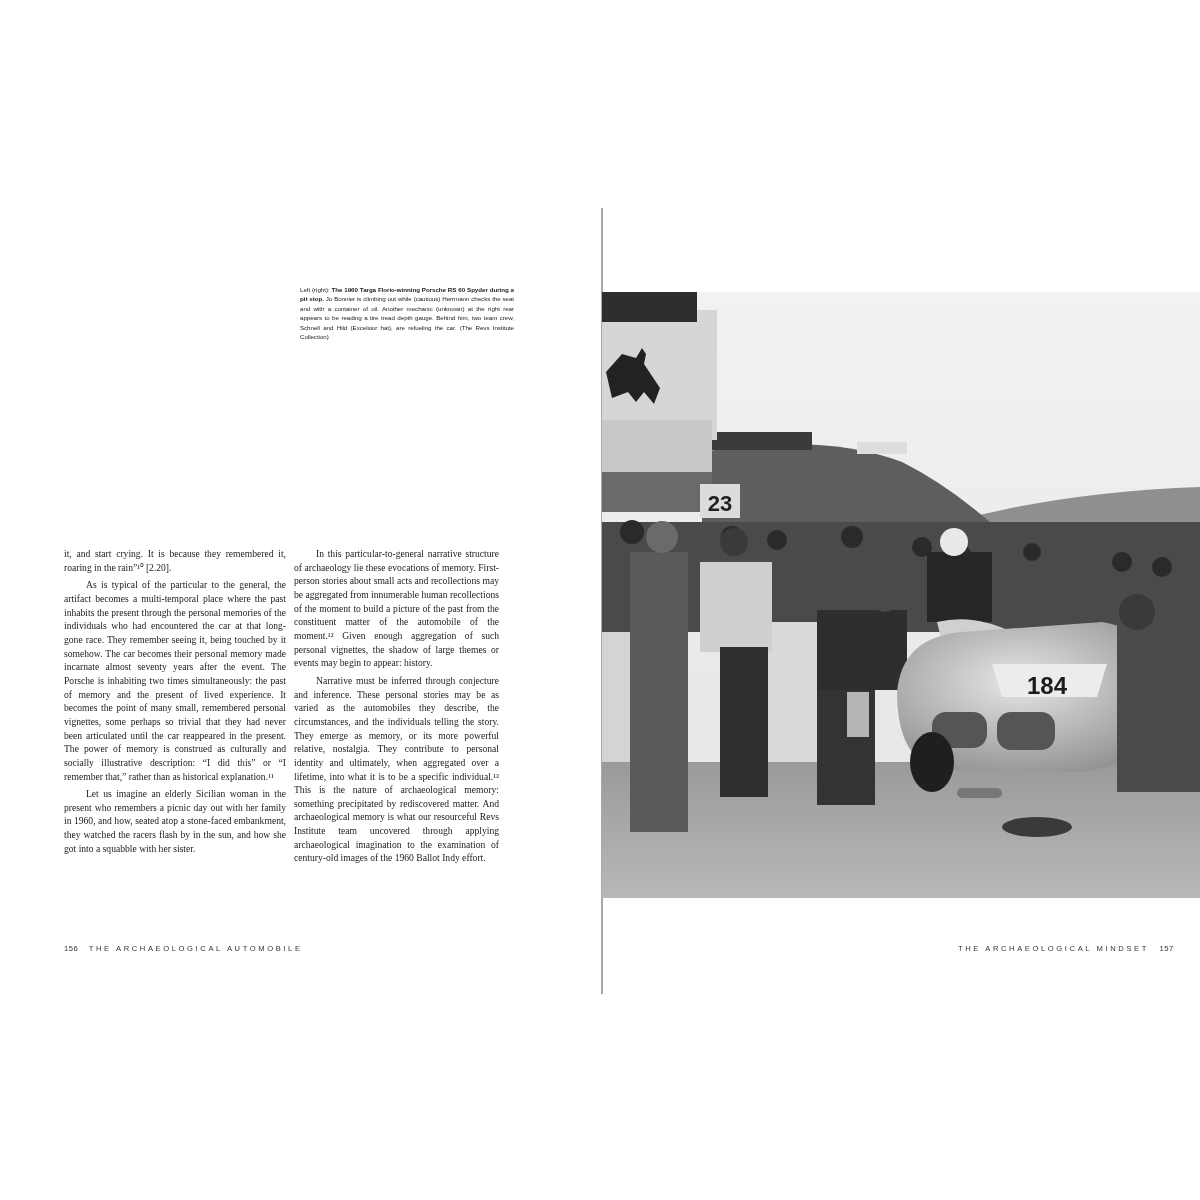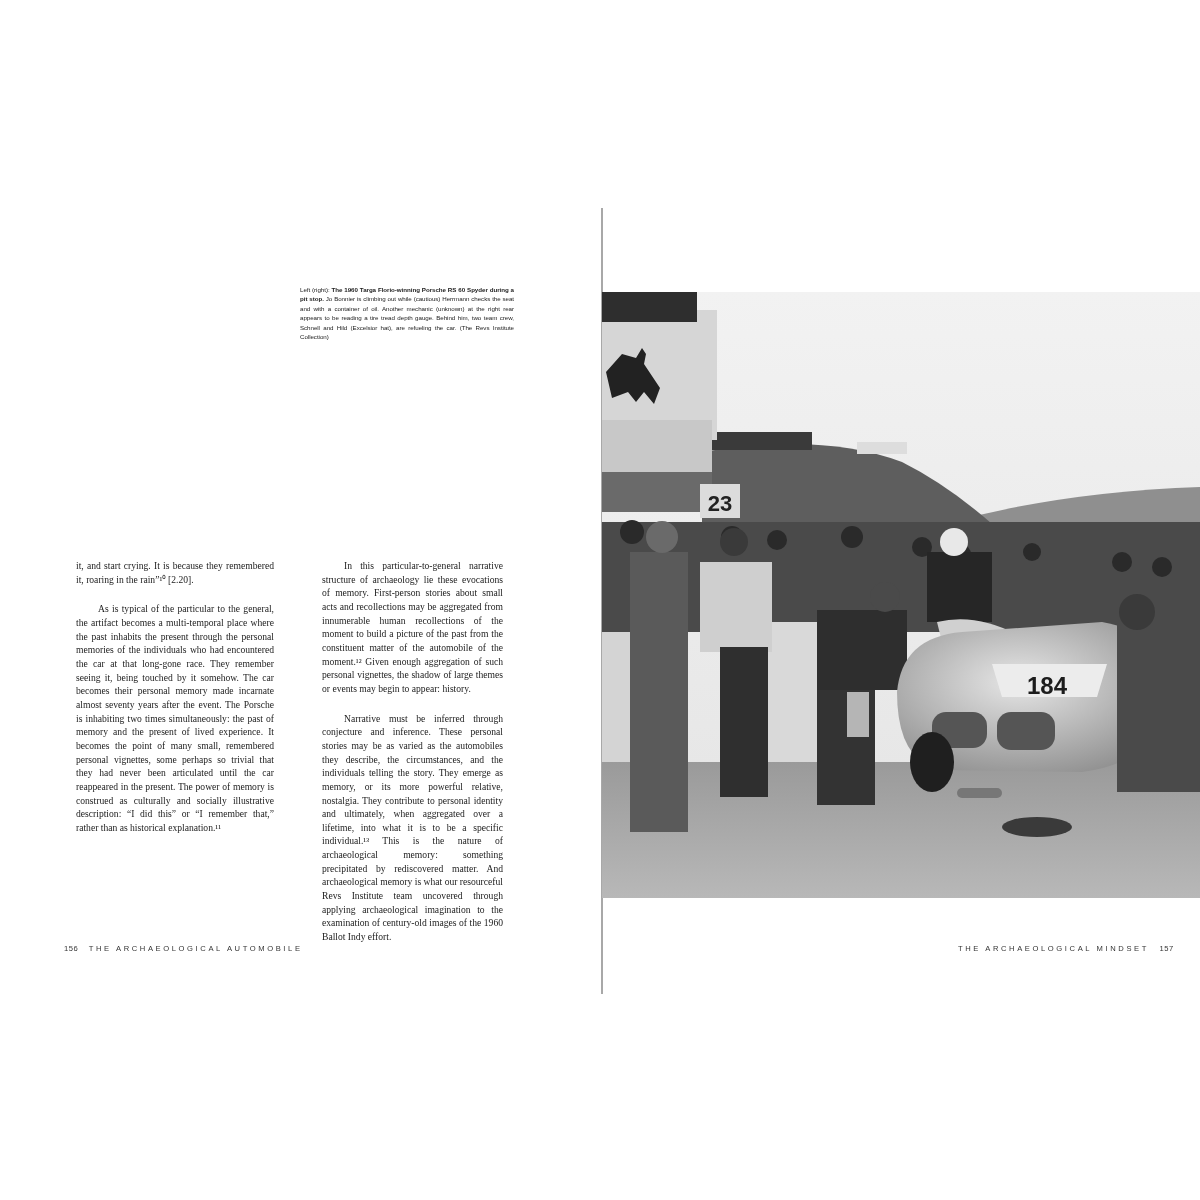--- a/index.html
+++ b/index.html
@@ -2,24 +2,24 @@
 <html><head>
 <meta charset="utf-8">
 <style>
   html, body { margin:0; padding:0; background:#ffffff; }
   body { width:1200px; height:1200px; position:relative; overflow:hidden; font-family:"Liberation Serif", serif; color:#1a1a1a; }
   .spread { position:absolute; left:0; top:0; width:1200px; height:1200px; }
   .gutter { position:absolute; left:601px; top:208px; width:2px; height:786px; background:#a8a8a8; }
   .caption { position:absolute; left:300px; top:285px; width:214px; font-family:"Liberation Sans", sans-serif; font-size:6.2px; line-height:9.4px; text-align:justify; color:#222; letter-spacing:-0.05px; }
   .caption b { font-weight:bold; }
   .col { position:absolute; top:543px; font-size:9.6px; line-height:13.65px; text-align:justify; color:#1b1b1b; }
-  .col p { margin:16px; text-indent:0; }
+  .col p { margin:4px; text-indent:0; }
   .col p.ind { text-indent:22px; }
   .col-left { left:60px; width:230px; }
-  .col-right { left:306px; width:213px; }
+  .col-right { left:290px; width:213px; }
   .folio { position:absolute; top:944px; font-family:"Liberation Sans", sans-serif; font-size:7.6px; letter-spacing:2.6px; color:#333; white-space:nowrap; }
   .folio-left { left:58px; }
   .folio-right { left:958px; }
   .folio .num { letter-spacing:0.5px; margin:11px 6px; }
   .photo { position:absolute; left:602px; top:292px; width:598px; height:606px; overflow:hidden; background:#737373; }
   .photo svg { display:block; }
 </style>
 </head>
 <body>
 
@@ -27,20 +27,21 @@
 
   <div class="caption">
     <span>Left (right):</span>
     <b>The 1960 Targa Florio-winning Porsche RS 60 Spyder during a pit stop.</b>
     <span>Jo Bonnier is climbing out while (cautious) Herrmann checks the seat and with a container of oil. Another mechanic (unknown) at the right rear appears to be reading a tire tread depth gauge. Behind him, two team crew, Schnell and Hild (Excelsior hat), are refueling the car. (The Revs Institute Collection)</span>
   </div>
 
   <div class="col col-left">
     <p>it, and start crying. It is because they remembered it, roaring in the rain”¹⁰ [2.20].</p>
     <p class="ind">As is typical of the particular to the general, the artifact becomes a multi-temporal place where the past inhabits the present through the personal memories of the individuals who had encountered the car at that long-gone race. They remember seeing it, being touched by it somehow. The car becomes their personal memory made incarnate almost seventy years after the event. The Porsche is inhabiting two times simultaneously: the past of memory and the present of lived experience. It becomes the point of many small, remembered personal vignettes, some perhaps so trivial that they had never been articulated until the car reappeared in the present. The power of memory is construed as culturally and socially illustrative description: “I did this” or “I remember that,” rather than as historical explanation.¹¹</p>
+    <p class="ind">Let us imagine an elderly Sicilian woman in the present who remembers a picnic day out with her family in 1960, and how, seated atop a stone-faced embankment, they watched the racers flash by in the sun, and how she got into a squabble with her sister.</p>
   </div>
 
   <div class="col col-right">
     <p class="ind">In this particular-to-general narrative structure of archaeology lie these evocations of memory. First-person stories about small acts and recollections may be aggregated from innumerable human recollections of the moment to build a picture of the past from the constituent matter of the automobile of the moment.¹² Given enough aggregation of such personal vignettes, the shadow of large themes or events may begin to appear: history.</p>
     <p class="ind">Narrative must be inferred through conjecture and inference. These personal stories may be as varied as the automobiles they describe, the circumstances, and the individuals telling the story. They emerge as memory, or its more powerful relative, nostalgia. They contribute to personal identity and ultimately, when aggregated over a lifetime, into what it is to be a specific individual.¹³ This is the nature of archaeological memory: something precipitated by rediscovered matter. And archaeological memory is what our resourceful Revs Institute team uncovered through applying archaeological imagination to the examination of century-old images of the 1960 Ballot Indy effort.</p>
   </div>
 
   <div class="folio folio-left">
     <span class="num">156</span>
     <span>THE ARCHAEOLOGICAL AUTOMOBILE</span>

